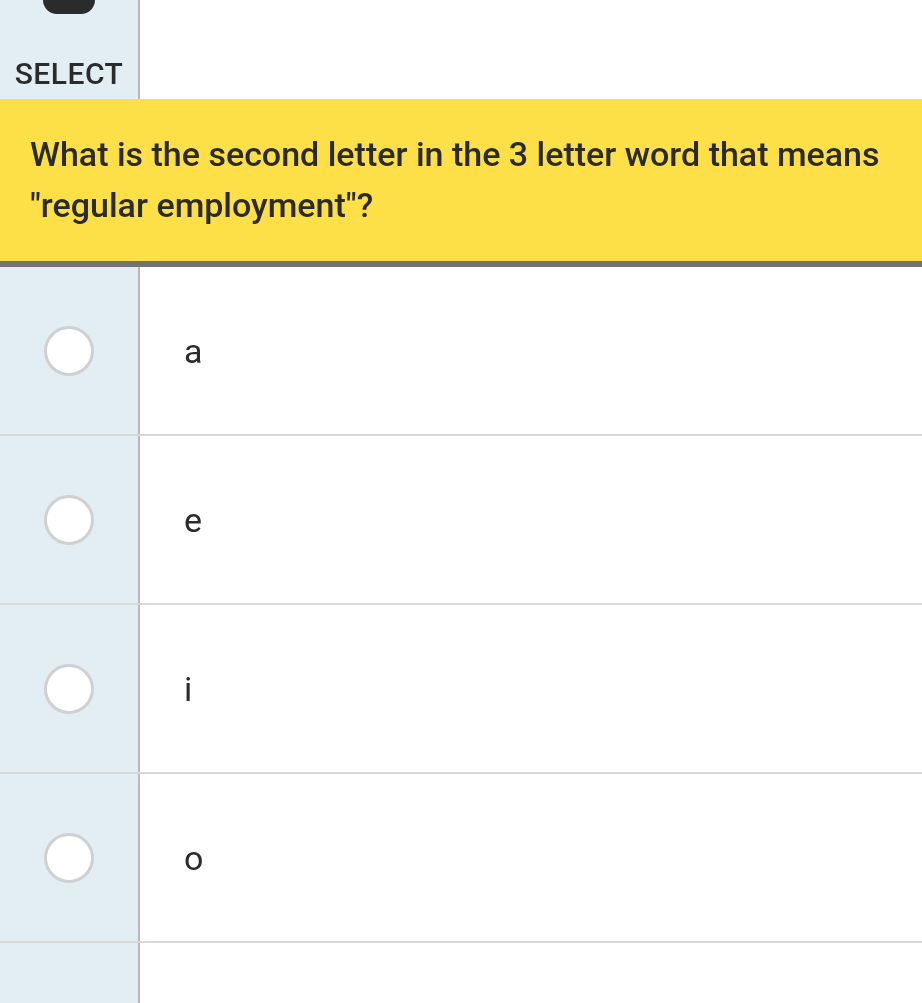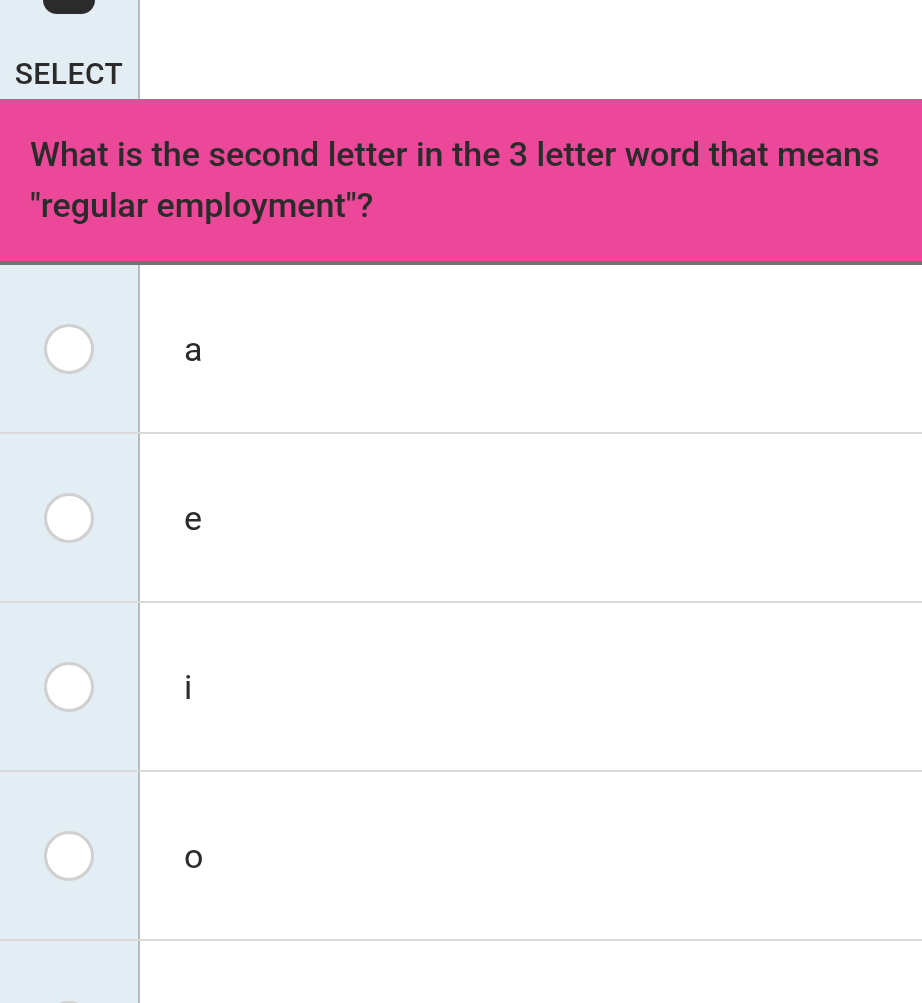--- a/index.html
+++ b/index.html
@@ -58,22 +58,22 @@
       letter-spacing: 0.5px;
       margin-top: 38px;
     }
     .right-col {
       flex: 1;
       display: flex;
       align-items: center;
       padding: 30px 40px 30px 30px;
     }
     .header-row .right-col {
-      background: #ec4899;
-      border-bottom: 4px solid #737373;
+      background: #fde047;
+      border-bottom: 6px solid #737373;
     }
     .question-text {
       font-size: 34px;
       font-weight: 500;
       color: #2b2b2b;
       line-height: 1.5;
     }
     .answer-row {
       display: flex;
       width: 100%;

